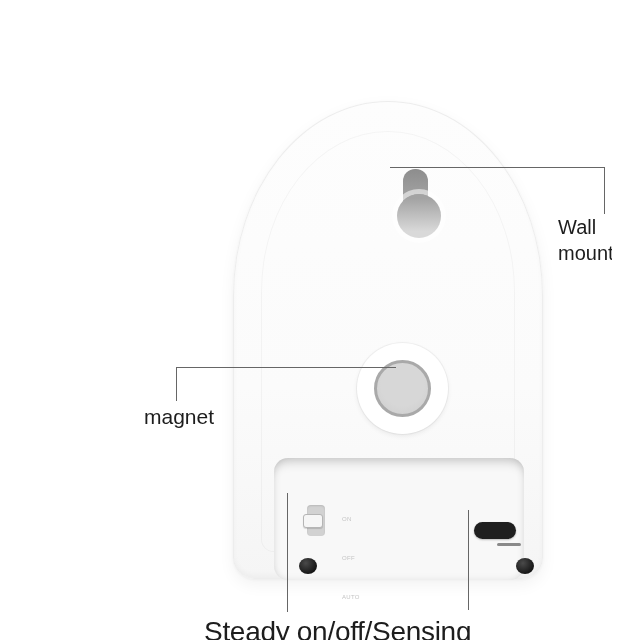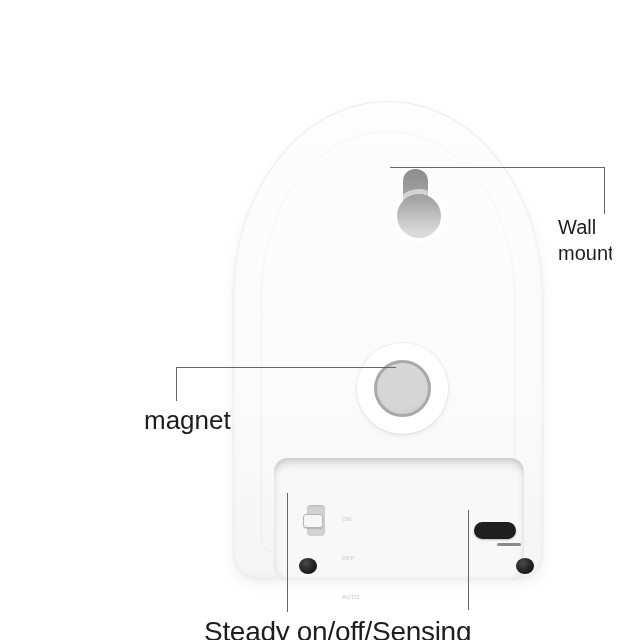--- a/index.html
+++ b/index.html
@@ -128,21 +128,21 @@
   .switch-v { left: 231px; top: 437px; width: 1px;  height: 119px; }
   .typec-v  { left: 412px; top: 454px; width: 1px;  height: 100px; }
 
   
   .callout { position: absolute; z-index: 6; color: var(--text, #1d1d1d); }
   .label-wall {
     left: 502px; top: 158px;
     font-size: 20px; line-height: 26px;
     white-space: pre-line;
   }
-  .label-magnet { left: 88px; top: 349px; font-size: 26px; text-align: right; }
+  .label-magnet { left: 88px; top: 349px; font-size: 21px; text-align: right; }
   .label-switch { left: 148px; top: 560px; font-size: 28px; letter-spacing: -0.3px; }
   .label-typec  { left: 391px; top: 560px; font-size: 24px; letter-spacing: -0.3px; }
 </style>
 </head>
 <body>
 
 <div class="scene">
 
   <div class="device">
     <div class="device-ridge"></div>

